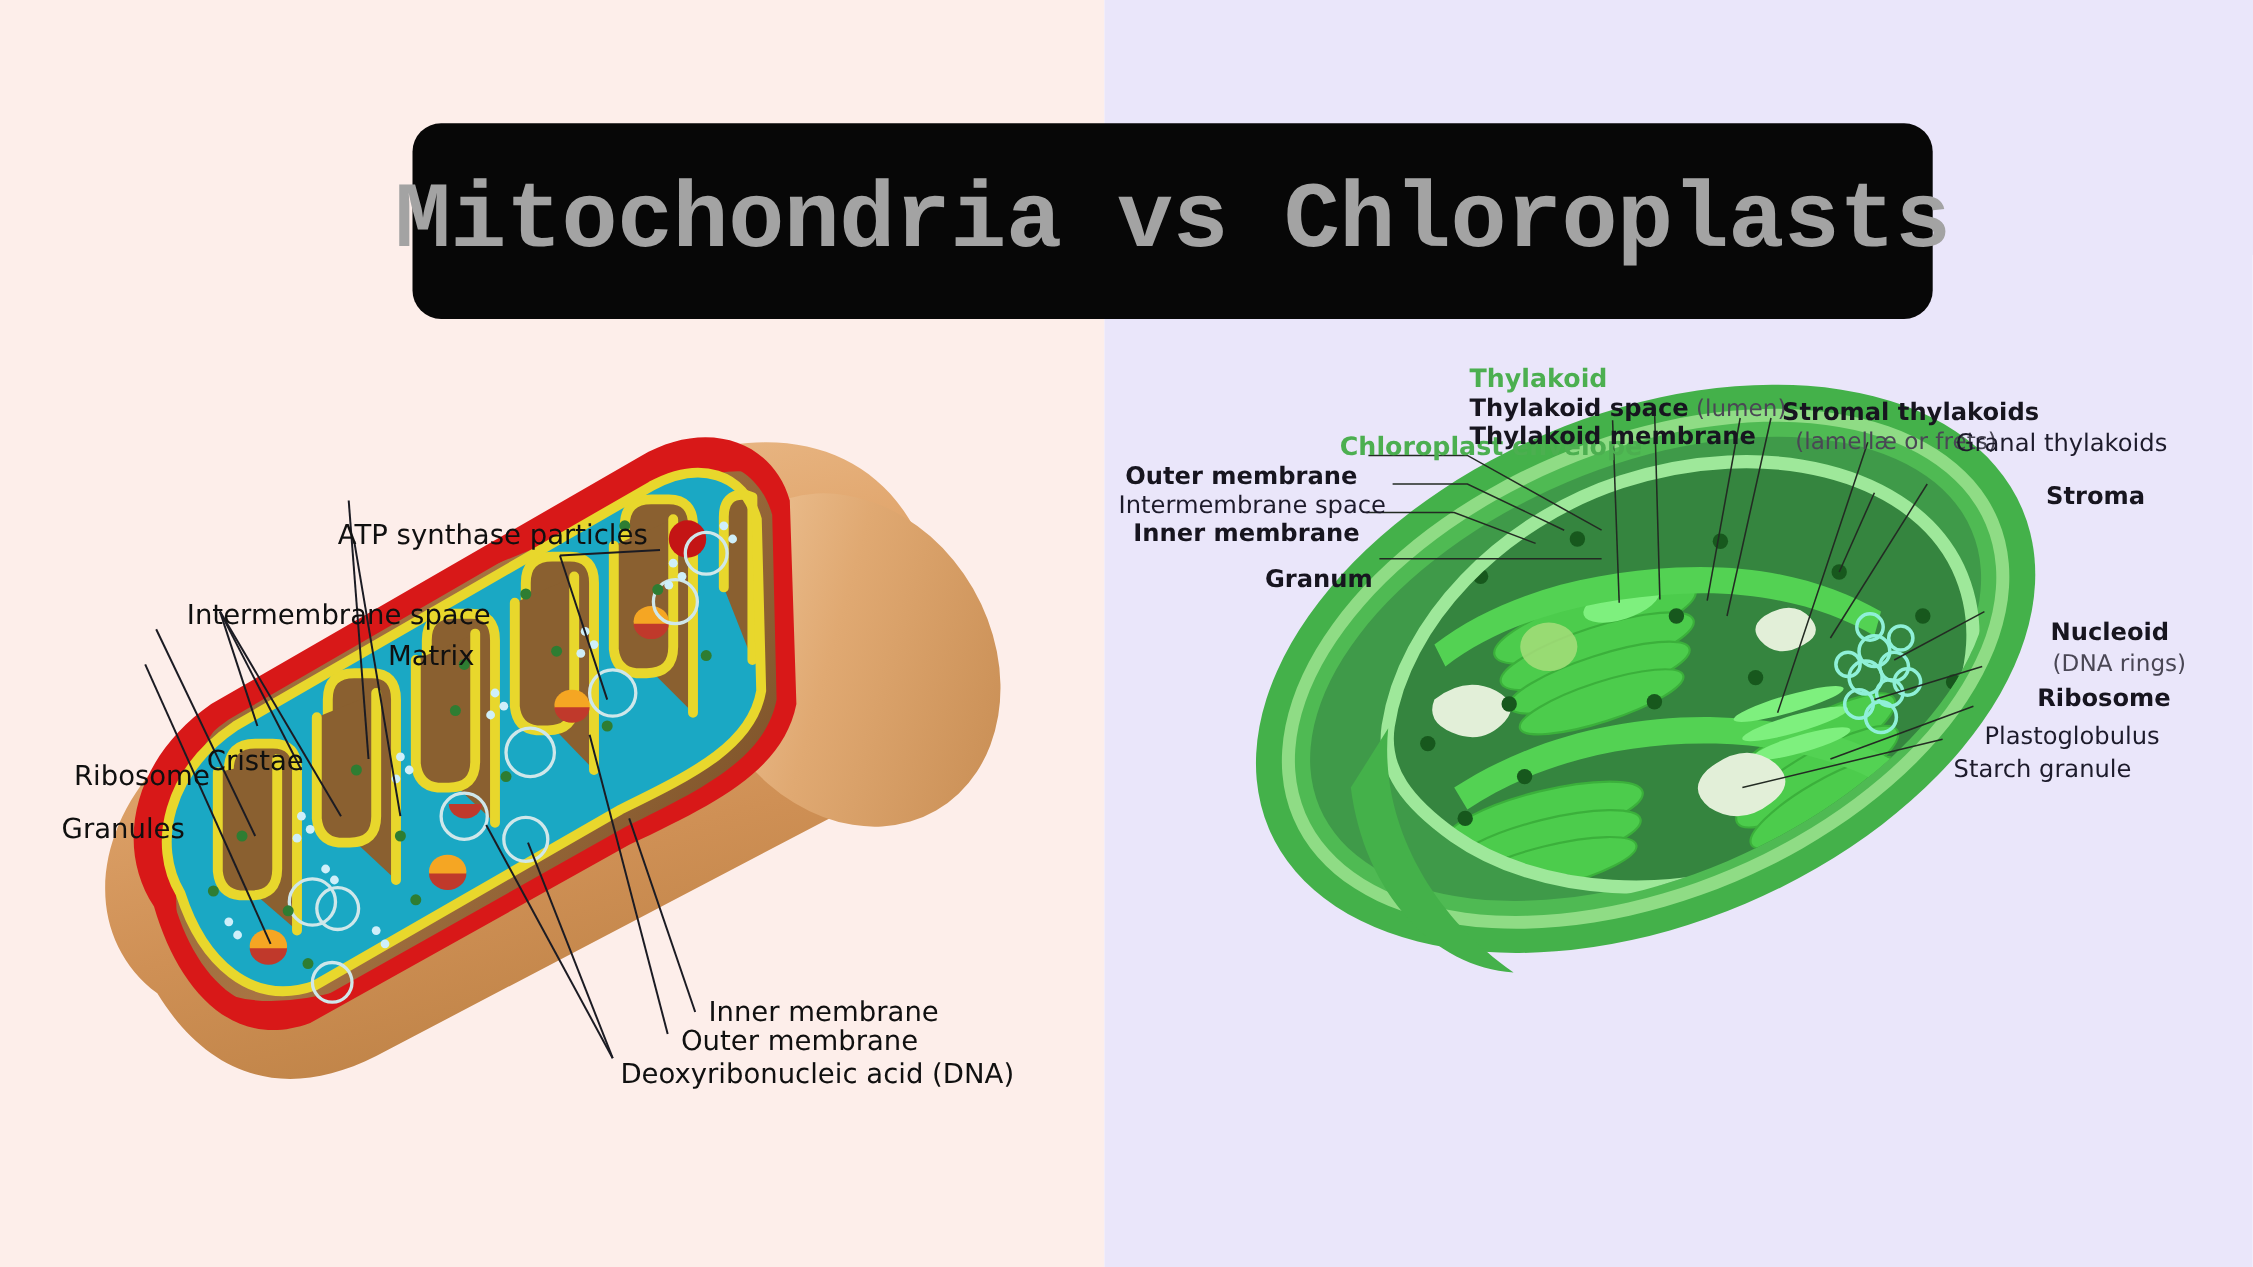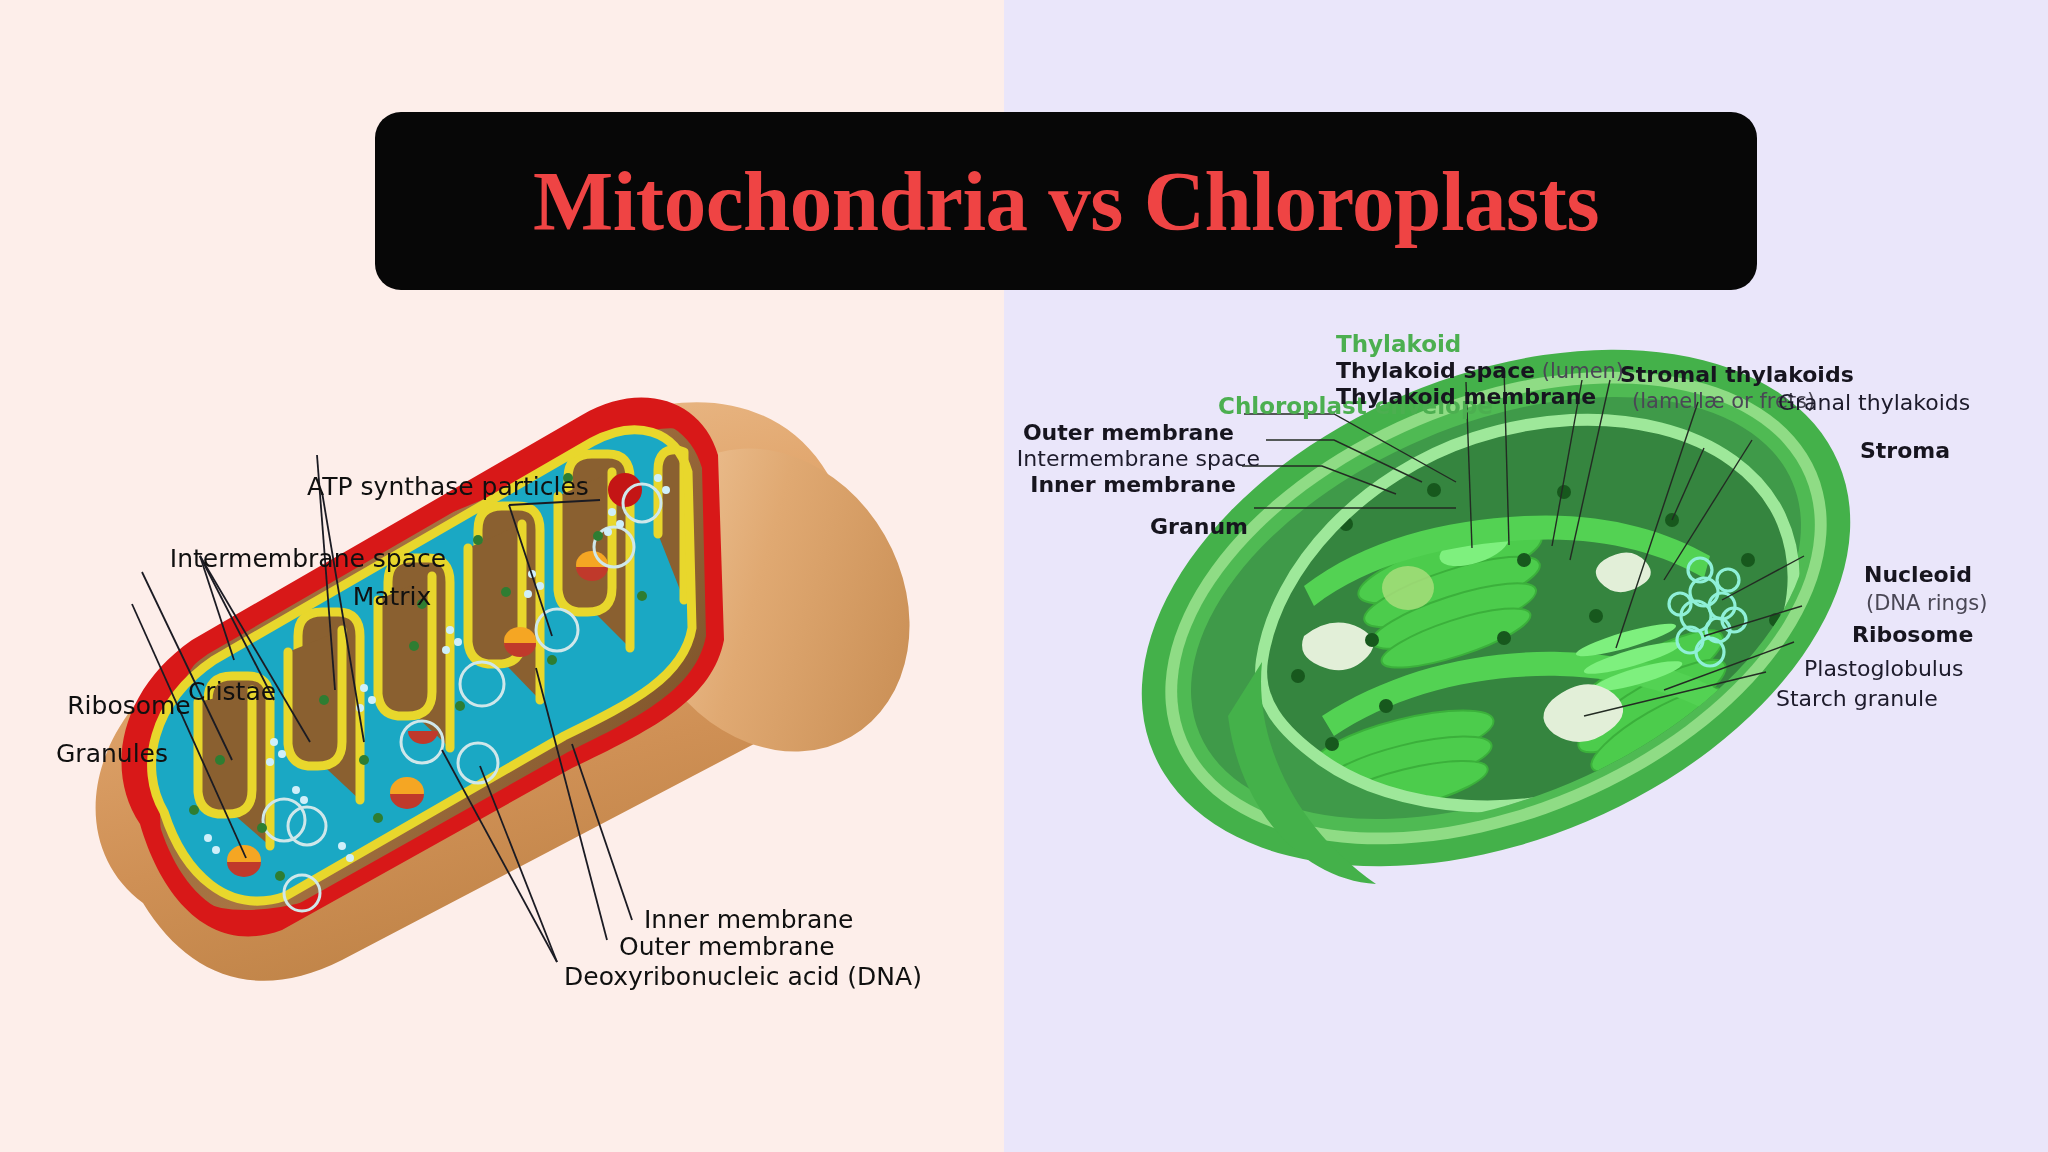--- a/index.html
+++ b/index.html
@@ -13,23 +13,23 @@
   .bg-half{position:absolute;top:0;height:1152px;}
   #bg-left{left:0;width:1004px;background:#fdeeea;}
   #bg-right{left:1004px;width:1044px;background:#eae6fa;}
 
   #title-bar{
     position:absolute;left:375px;top:112px;width:1382px;height:178px;
     background:#070707;border-radius:26px;
     display:flex;align-items:center;justify-content:center;
   }
   #title-text{
-    color:#ef4444;font-size:85px;font-weight:bold;
+    color:#a3a3a3;font-size:85px;font-weight:bold;
     letter-spacing:-0.5px;line-height:1;white-space:nowrap;
-    font-family:Liberation Serif, serif;
+    font-family:Liberation Mono, monospace;
   }
 
   .panel{position:absolute;top:0;height:1152px;}
   #panel-left{left:12px;width:1004px;}
   #panel-right{left:1004px;width:1044px;}
 
   svg{display:block;overflow:visible;}
 
   .lbl{
     font-family:"DejaVu Sans","Liberation Sans",sans-serif;

